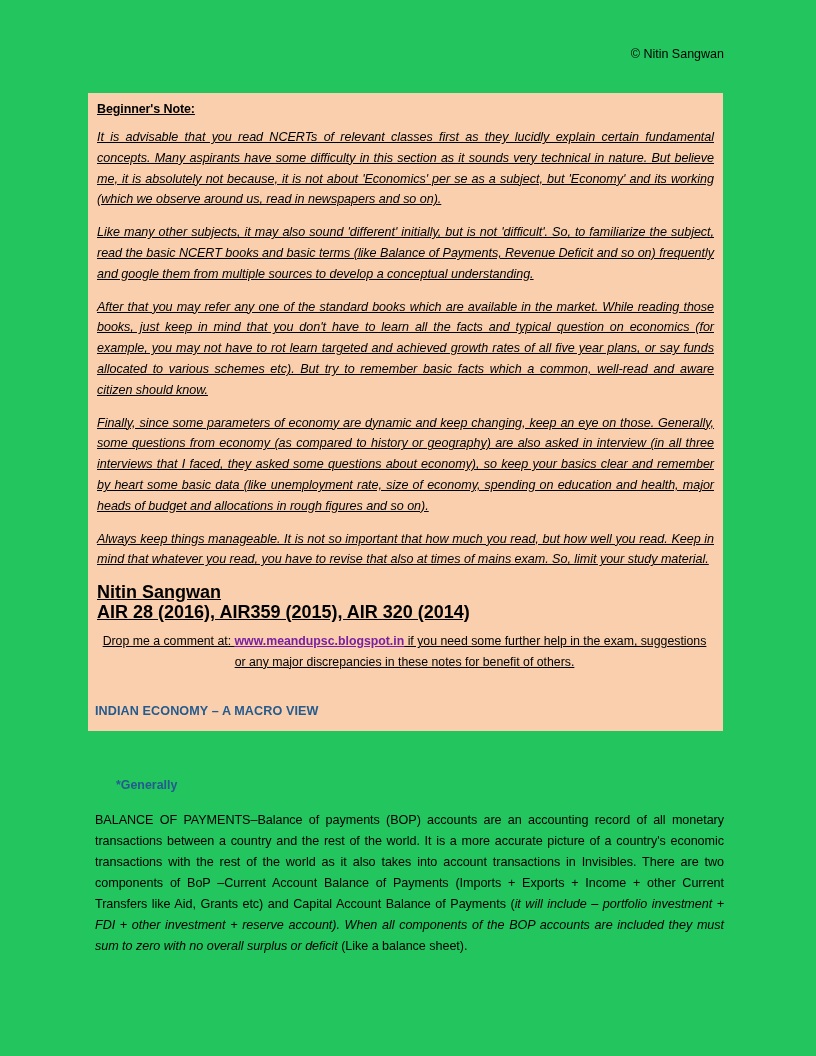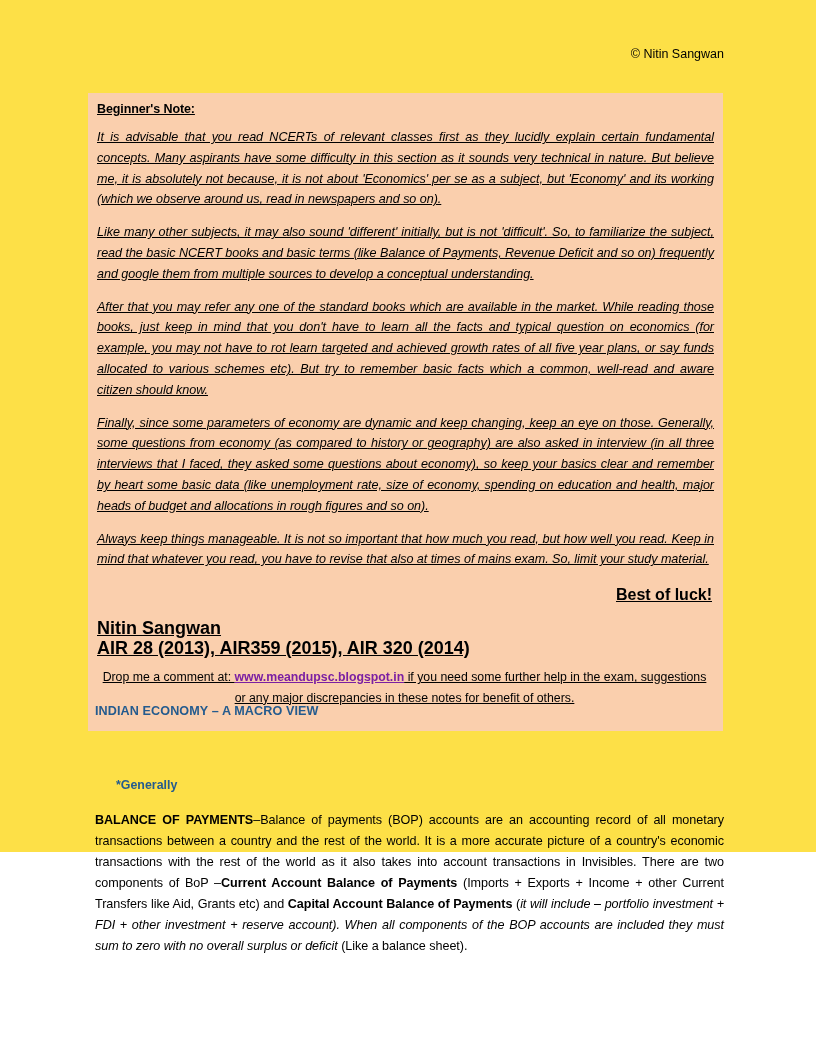--- a/index.html
+++ b/index.html
@@ -13,22 +13,22 @@
     position: relative;
     font-family: "Liberation Sans", sans-serif;
     color: #000000;
     overflow: hidden;
   }
 
   .page {
     position: absolute;
     left: 0; top: 0;
     width: 816px;
-    height: 852px;
-    background: #fde047;
+    height: 1056px;
+    background: #22c55e;
   }
 
   
   .header {
     position: absolute;
     left: 88px;
     top: 46px;
     width: 636px;
     text-align: right;
     font-size: 12.5px;
@@ -124,21 +124,21 @@
     position: absolute;
     left: 95px;
     top: 810px;
     width: 629px;
     font-size: 12.6px;
     line-height: 21px;
     text-align: justify;
     letter-spacing: -0.05px;
   }
   .body-block p { margin: 0; }
-  .b { font-weight: bold; }
+  .b { font-weight: normal; }
   .i { font-style: italic; }
 </style>
 </head>
 <body>
 
 <div class="page">
 
   <div class="header">
     <span>© Nitin Sangwan</span>
   </div>
@@ -146,24 +146,23 @@
   <div class="note-box">
 
     <div class="note-title">Beginner's Note:</div>
 
     <p class="note-p">It is advisable that you read NCERTs of relevant classes first as they lucidly explain certain fundamental concepts. Many aspirants have some difficulty in this section as it sounds very technical in nature. But believe me, it is absolutely not because, it is not about 'Economics' per se as a subject, but 'Economy' and its working (which we observe around us, read in newspapers and so on).</p>
     <p class="note-p">Like many other subjects, it may also sound 'different' initially, but is not 'difficult'. So, to familiarize the subject, read the basic NCERT books and basic terms (like Balance of Payments, Revenue Deficit and so on) frequently and google them from multiple sources to develop a conceptual understanding.</p>
     <p class="note-p">After that you may refer any one of the standard books which are available in the market. While reading those books, just keep in mind that you don't have to learn all the facts and typical question on economics (for example, you may not have to rot learn targeted and achieved growth rates of all five year plans, or say funds allocated to various schemes etc). But try to remember basic facts which a common, well-read and aware citizen should know.</p>
     <p class="note-p">Finally, since some parameters of economy are dynamic and keep changing, keep an eye on those. Generally, some questions from economy (as compared to history or geography) are also asked in interview (in all three interviews that I faced, they asked some questions about economy), so keep your basics clear and remember by heart some basic data (like unemployment rate, size of economy, spending on education and health, major heads of budget and allocations in rough figures and so on).</p>
     <p class="note-p">Always keep things manageable. It is not so important that how much you read, but how well you read. Keep in mind that whatever you read, you have to revise that also at times of mains exam. So, limit your study material.</p>
 
-    <div class="best-luck">Best of luck!</div>
 
     <div class="sig-name">Nitin Sangwan</div>
-    <div class="sig-air">AIR 28 (2013), AIR359 (2015), AIR 320 (2014)</div>
+    <div class="sig-air">AIR 28 (2016), AIR359 (2015), AIR 320 (2014)</div>
 
     <div class="sig-contact"><span>Drop me a comment at: </span><a class="sig-link" href="#">www.meandupsc.blogspot.in</a><span> if you need some further help in the exam, suggestions or any major discrepancies in these notes for benefit of others.</span></div>
 
   </div>
 
   <div class="h-section">INDIAN ECONOMY – A MACRO VIEW</div>
   <div class="h-sub">*Generally</div>
 
   <div class="body-block">
     <p><span class="b">BALANCE OF PAYMENTS</span><span>–Balance of payments (BOP) accounts are an accounting record of all monetary transactions between a country and the rest of the world. It is a more accurate picture of a country's economic transactions with the rest of the world as it also takes into account transactions in Invisibles. There are two components of BoP –</span><span class="b">Current Account Balance of Payments</span><span> (Imports + Exports + Income + other Current Transfers like Aid, Grants etc) and </span><span class="b">Capital Account Balance of Payments</span><span> (</span><span class="i">it will include – portfolio investment + FDI + other investment + reserve account). When all components of the BOP accounts are included they must sum to zero with no overall surplus or deficit</span><span> (Like a balance sheet).</span></p>

